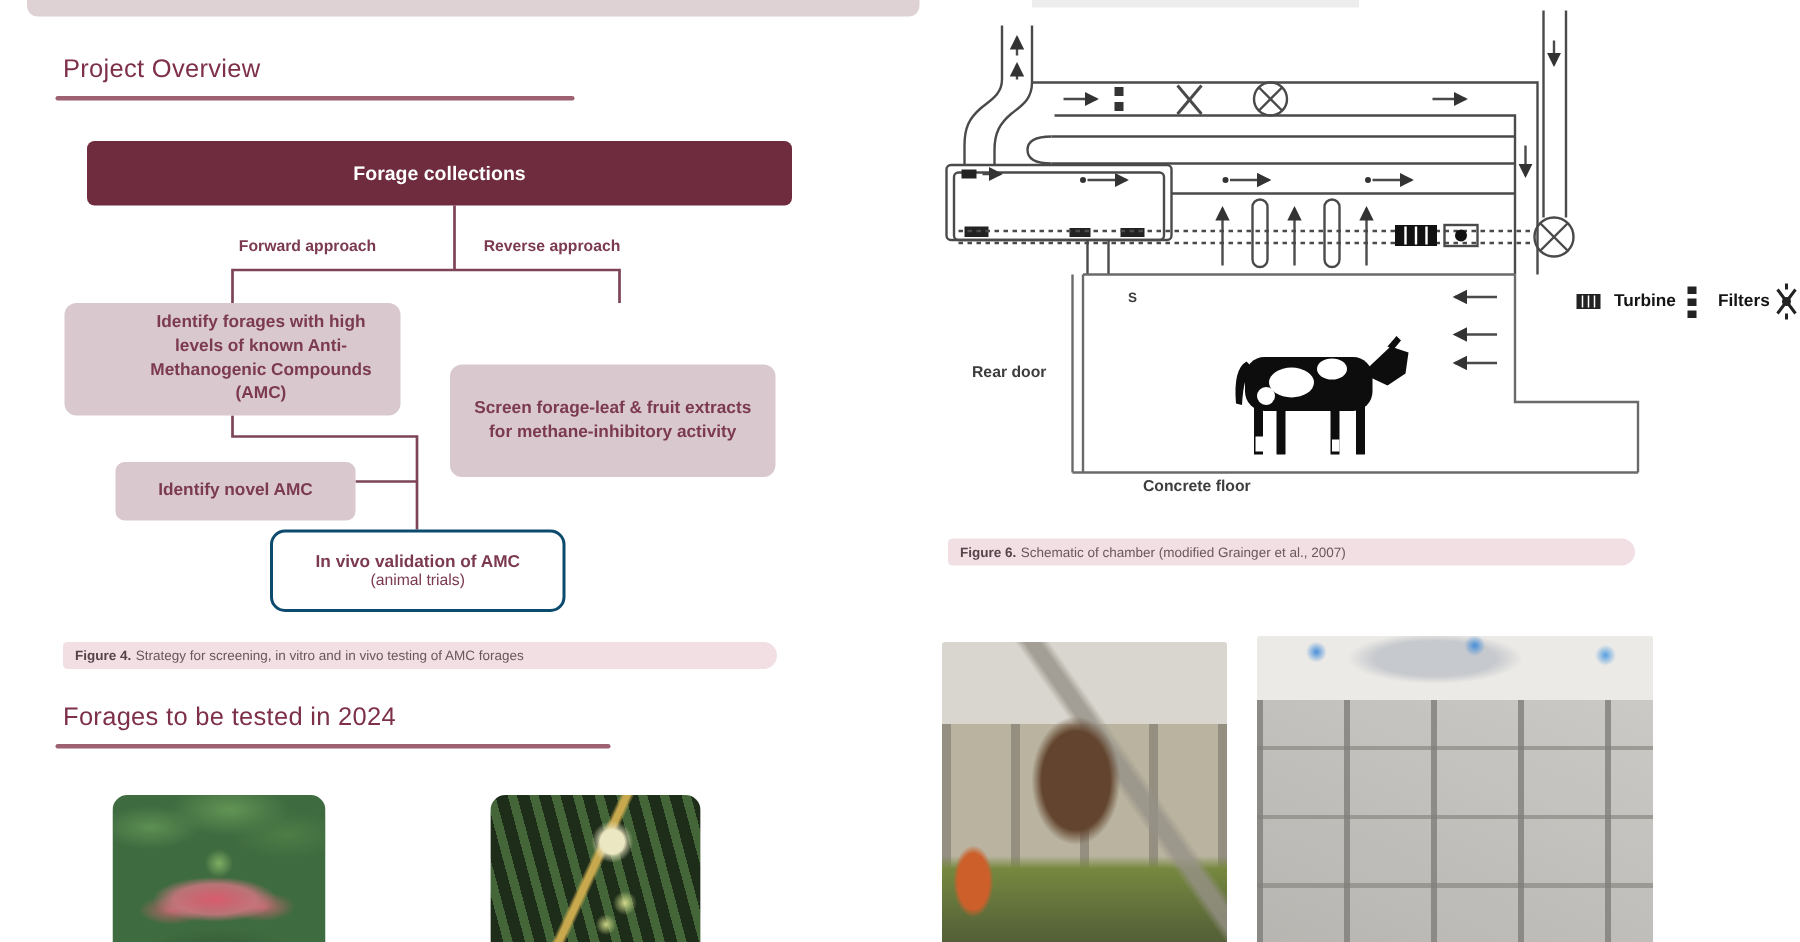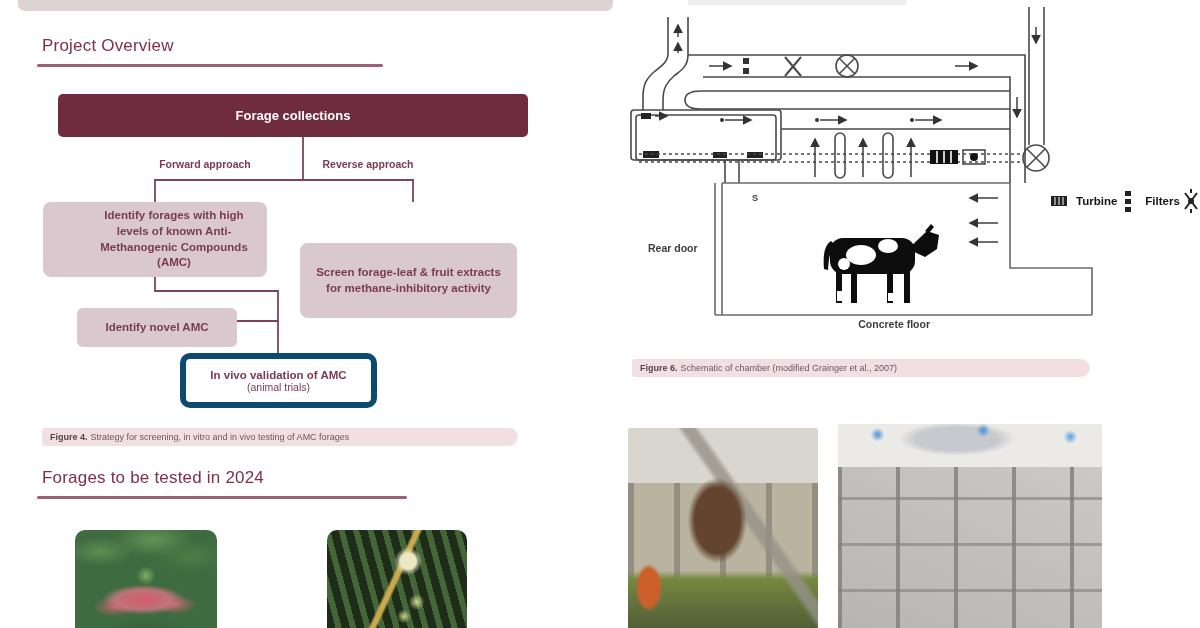--- a/index.html
+++ b/index.html
@@ -28,21 +28,21 @@
 
   .flow-box{
     background:#d9c8cd;border-radius:8px;color:#7c3a50;font-weight:bold;
     display:flex;align-items:center;justify-content:center;text-align:center;
     font-size:11.5px;line-height:1.35;padding:2px 10px;box-sizing:border-box;
   }
   #box-forward{left:43px;top:202px;width:224px;height:75px;padding-left:48px;}
   #box-reverse{left:300px;top:202px;width:217px;height:75px;margin-top:41px;}
   #box-novel{left:77px;top:308px;width:160px;height:39px;border-radius:6px;}
   #box-validation{
-    left:180px;top:353px;width:197px;height:55px;background:#ffffff;border:6px solid #0c4a6e;border-radius:10px;
+    left:180px;top:353px;width:197px;height:55px;background:#ffffff;border:2px solid #0c4a6e;border-radius:10px;
     display:flex;flex-direction:column;align-items:center;justify-content:center;text-align:center;color:#7c3a50;box-sizing:border-box;
   }
   #box-validation .v1{font-size:11.5px;font-weight:bold;}
   #box-validation .v2{font-size:10.5px;font-weight:normal;}
 
   .branch-label{color:#7c3a50;font-weight:bold;font-size:10.5px;text-align:center;width:130px;}
   #lbl-forward{left:140px;top:158px;}
   #lbl-reverse{left:303px;top:158px;}
 
   .caption{
@@ -95,21 +95,21 @@
       linear-gradient(180deg, #eceae6 0 20%, transparent 20%),
       repeating-linear-gradient(90deg, rgba(128,126,122,.8) 0 4px, transparent 4px 58px),
       repeating-linear-gradient(0deg, rgba(138,136,130,.7) 0 3px, transparent 3px 46px),
       linear-gradient(25deg, rgba(158,156,150,.5), rgba(202,200,194,.3));
   }
 
   
   .remnant{left:688px;top:0;width:218px;height:5px;background:#ededed;}
   .schem-label{color:#3d3d3d;font-weight:bold;font-size:10.5px;line-height:1.25;}
   #lbl-rear-door{left:648px;top:242px;width:50px;}
-  #lbl-concrete{left:790px;top:318px;width:140px;text-align:right;}
+  #lbl-concrete{left:762px;top:318px;width:140px;text-align:left;}
   #lbl-s{left:752px;top:193px;font-size:9px;}
 
   .legend{left:1048px;top:186px;width:150px;display:flex;flex-direction:row;}
   .legend-row{display:flex;align-items:center;height:30px;gap:6px;}
   .licon{width:22px;height:24px;display:flex;align-items:center;justify-content:center;flex:none;}
   .llabel{font-size:11.5px;font-weight:bold;color:#141414;white-space:nowrap;}
 </style>
 </head>
 <body>
 

